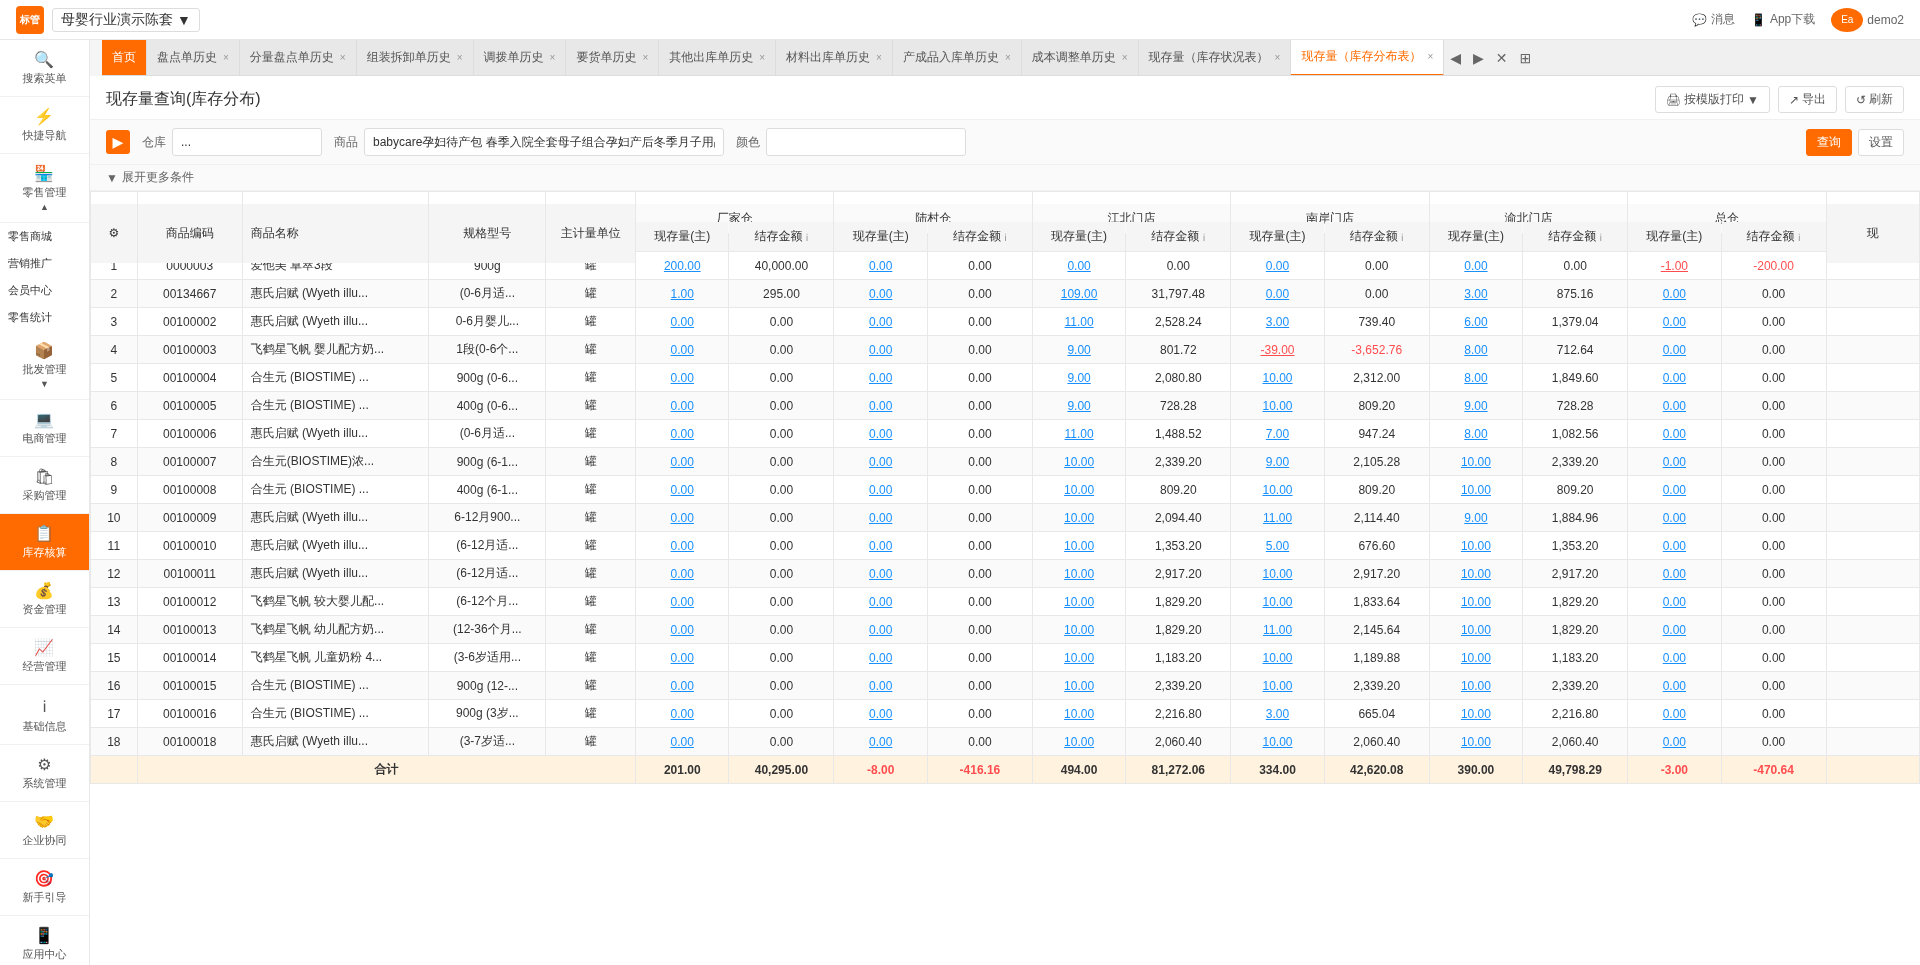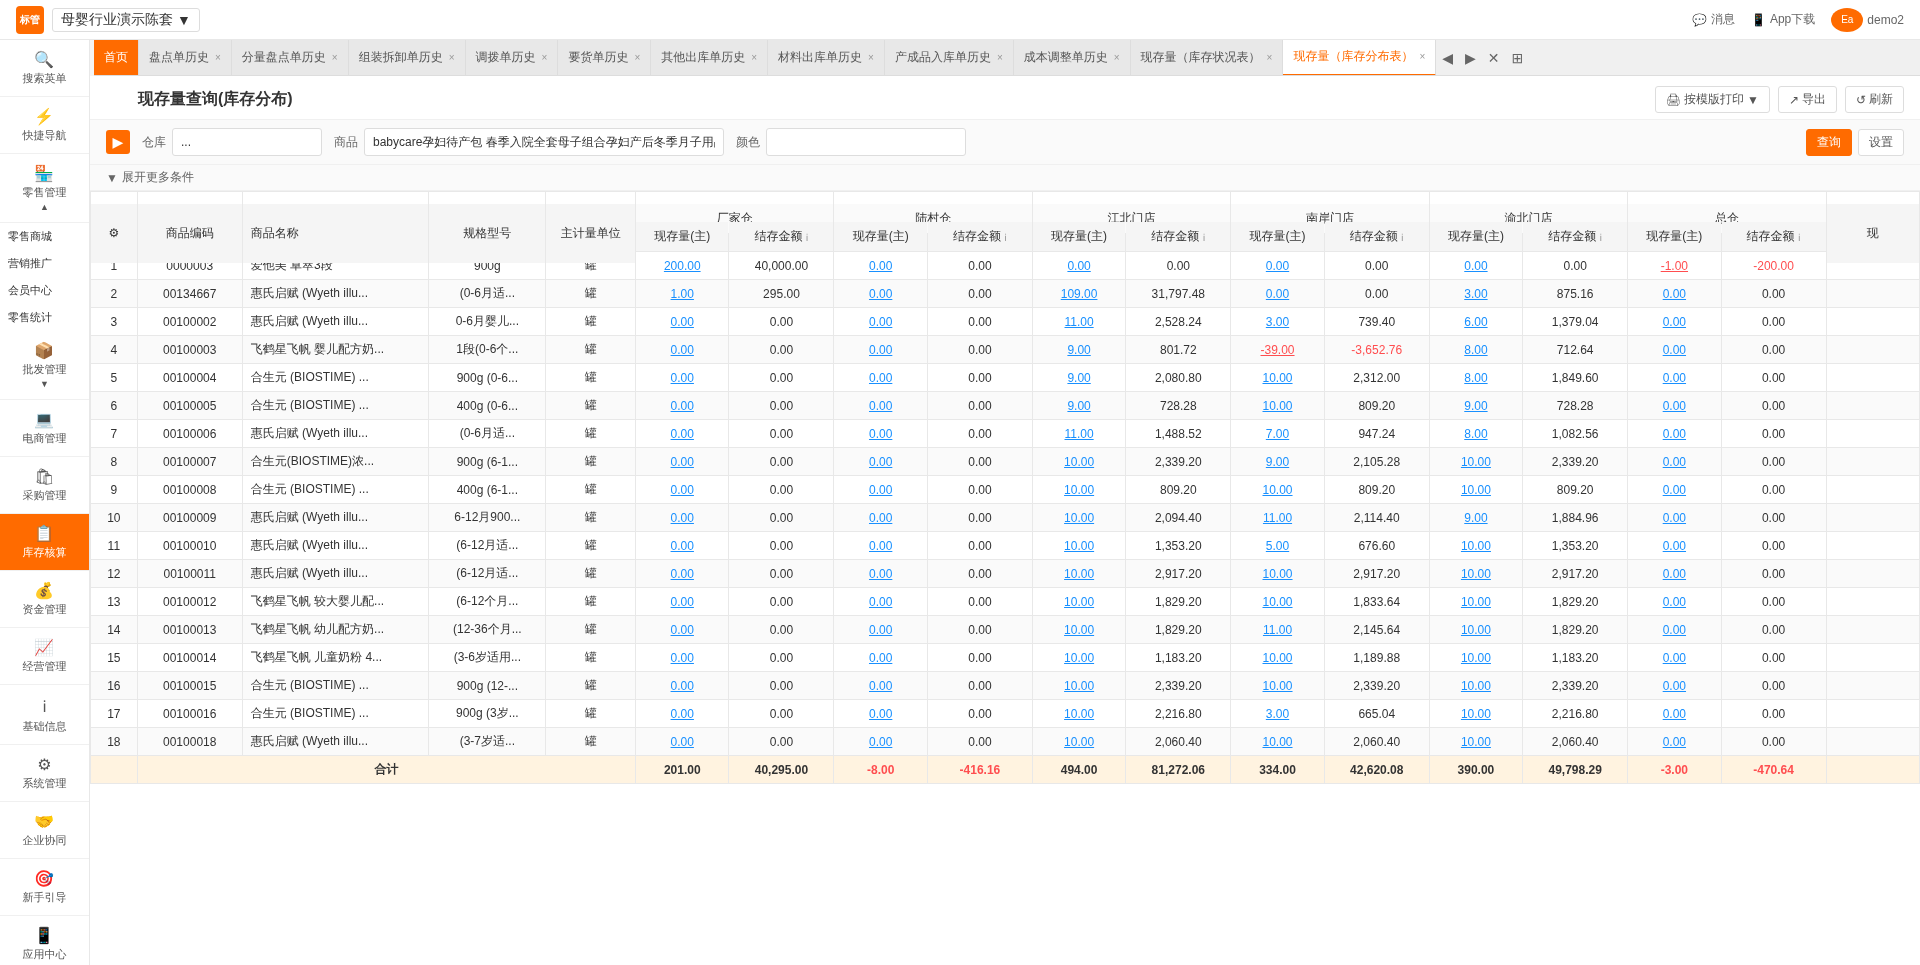--- a/index.html
+++ b/index.html
@@ -46,21 +46,21 @@
       border-bottom: 1px solid #f0f0f0;
     }
     .sidebar-item.active { background: #ff6b00; color: white; }
     .sidebar-item .s-icon { font-size: 16px; margin-bottom: 2px; }
     .sidebar-sub { font-size: 11px; color: #333; padding: 6px 8px; cursor: pointer; }
 
     
     .tab-bar {
       position: fixed;
       top: 40px;
-      left: 94px;
+      left: 102px;
       right: 0;
       height: 36px;
       background: #f0f0f0;
       display: flex;
       align-items: center;
       overflow: hidden;
       z-index: 98;
       border-bottom: 1px solid #ddd;
     }
     .tab-item {
@@ -95,21 +95,21 @@
     }
 
     
     .page-header {
       padding: 10px 16px 6px;
       border-bottom: 1px solid #f0f0f0;
       display: flex;
       align-items: center;
       justify-content: space-between;
     }
-    .page-title { font-size: 16px; font-weight: bold; color: #333; margin-left: 32px; }
+    .page-title { font-size: 16px; font-weight: normal; color: #333; }
     .page-actions { display: flex; align-items: center; gap: 8px; }
     .btn-action {
       display: flex; align-items: center; gap: 3px;
       padding: 4px 10px; border-radius: 3px; cursor: pointer; font-size: 12px;
       border: 1px solid #ddd; background: #fff; color: #555;
     }
     .btn-primary { background: #ff6b00; color: white; border-color: #ff6b00; }
 
     
     .search-area {

